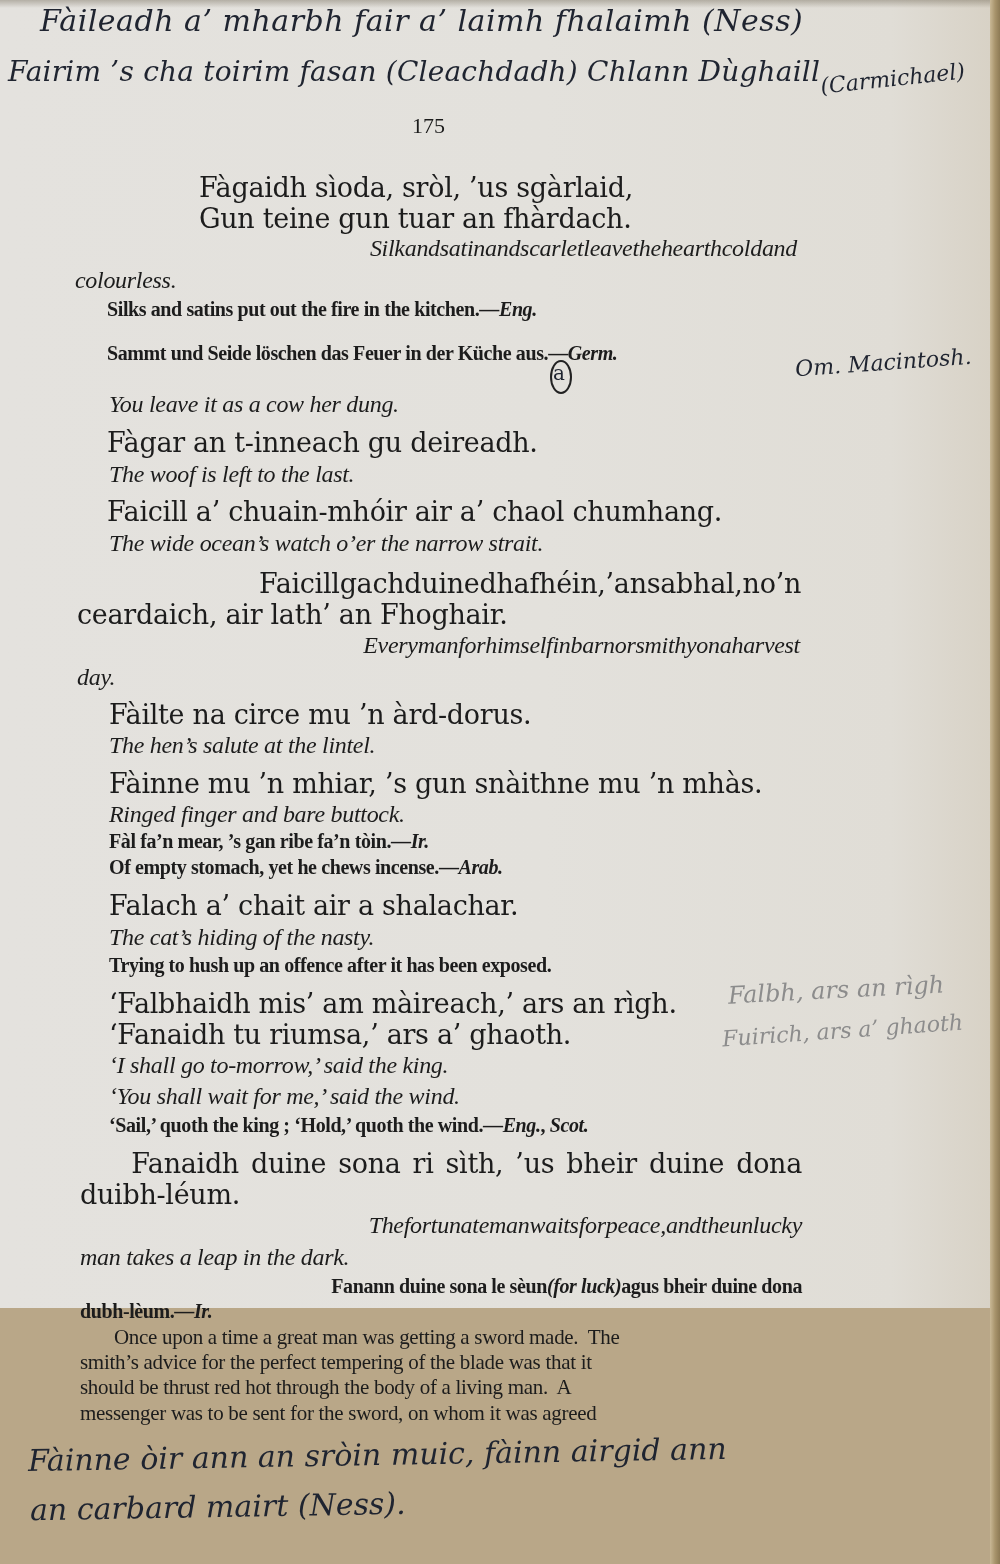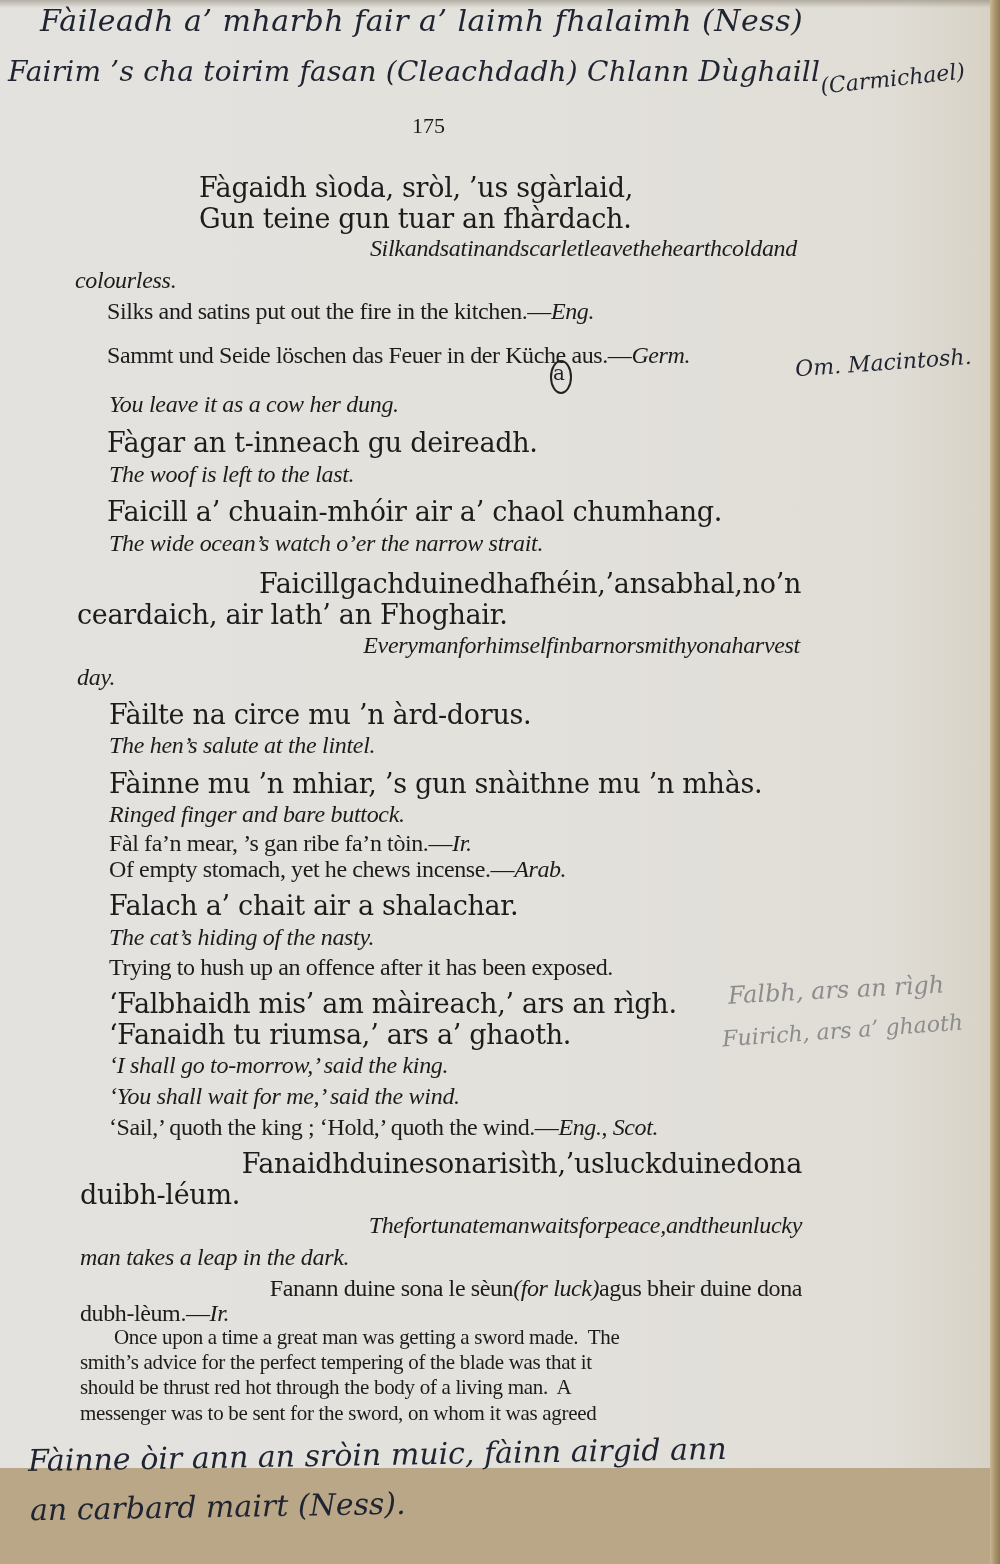--- a/index.html
+++ b/index.html
@@ -3,41 +3,41 @@
   <meta charset="utf-8">
   <style>
     html, body { margin: 0; padding: 0; }
     body {
       width: 1000px; height: 1564px; overflow: hidden;
       background: #b9a788;
       position: relative;
     }
     .page {
       position: absolute; left: 0; top: 0;
-      width: 990px; height: 1468px;
+      width: 990px; height: 1308px;
       background: linear-gradient(90deg, #e4e2de 0%, #e3e1dc 55%, #e0ddd6 90%, #d8d2c6 100%);
     }
     .page-top-shadow {
       position: absolute; left: 0; top: 0; width: 990px; height: 8px;
       background: linear-gradient(180deg, rgba(90,80,60,0.35), rgba(90,80,60,0));
     }
     .edge {
       position: absolute; left: 990px; top: 0; width: 10px; height: 1564px;
       background: linear-gradient(90deg, #c9b896, #a8946c 50%, #8d7a55);
     }
     .ln {
       position: absolute;
       white-space: nowrap;
       font-family: "DejaVu Serif", "Liberation Serif", serif;
       color: #1c1c1c;
       line-height: 1;
     }
     .g { font-size: 27px; letter-spacing: -0.3px; }           
     .e { font-size: 24px; font-style: italic; letter-spacing: -0.3px; font-family: "Liberation Serif", "DejaVu Serif", serif; }  
-    .s { font-size: 24px; letter-spacing: -0.4px; font-family: "Liberation Serif", "DejaVu Serif", serif; }  
+    .s { font-size: 20px; letter-spacing: -0.4px; font-family: "Liberation Serif", "DejaVu Serif", serif; font-weight: bold; }  
     .b { font-size: 21px; letter-spacing: -0.3px; font-family: "Liberation Serif", "DejaVu Serif", serif; } 
     .just { display: flex; justify-content: flex-end; }
     .pnum { font-size: 22px; font-family: "Liberation Serif", serif; }
     i { font-style: italic; }
     .hand {
       position: absolute; white-space: nowrap;
       font-family: "DejaVu Serif", serif;
       font-style: italic;
       color: #1f2430;
       line-height: 1;
@@ -138,28 +138,28 @@
   <div class="ln g" style="left:109px; top:990px;">‘Falbhaidh mis’ am màireach,’ ars an rìgh.</div>
   <div class="ln g" style="left:109px; top:1021px;">‘Fanaidh tu riumsa,’ ars a’ ghaoth.</div>
   <div class="hand pencil" style="left:728px; top:978px; font-size:24px; transform:rotate(-3deg);">Falbh, ars an rìgh</div>
   <div class="hand pencil" style="left:722px; top:1020px; font-size:22px; transform:rotate(-4deg);">Fuirich, ars a’ ghaoth</div>
   <div class="ln e" style="left:109px; top:1053px;">‘I shall go to-morrow,’ said the king.</div>
   <div class="ln e" style="left:109px; top:1084px;">‘You shall wait for me,’ said the wind.</div>
   <div class="ln s" style="left:109px; top:1115px;">
     <span>‘Sail,’ quoth the king ; ‘Hold,’ quoth the wind.—</span><i>Eng.</i><span>, </span><i>Scot.</i>
   </div>
 
-  <div class="ln g just" style="left:112px; top:1150px; width:690px;">
+  <div class="ln g just" style="left:112px; top:1150px; width:690px;gap:12px;">
     <span>Fanaidh</span>
       <span>duine</span>
       <span>sona</span>
       <span>ri</span>
       <span>sìth,</span>
       <span>’us</span>
-      <span>luck</span>
+      <span>bheir</span>
       <span>duine</span>
       <span>dona</span>
   </div>
   <div class="ln g" style="left:80px; top:1181px;">duibh-léum.</div>
   <div class="ln e just" style="left:114px; top:1213px; width:688px;">
     <span>The</span>
       <span>fortunate</span>
       <span>man</span>
       <span>waits</span>
       <span>for</span>

